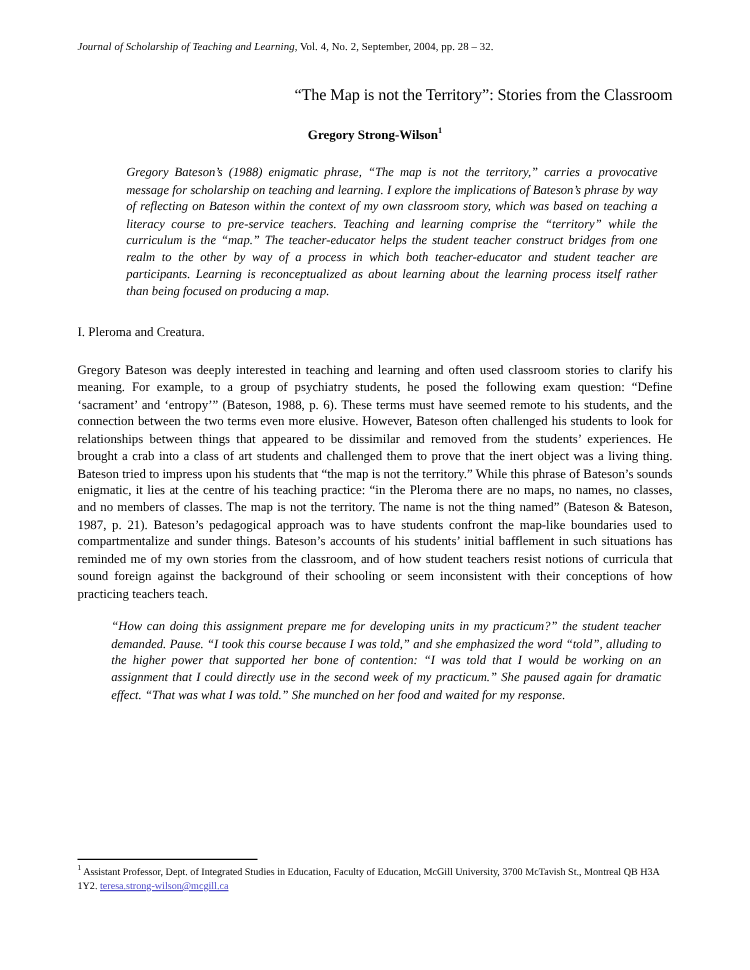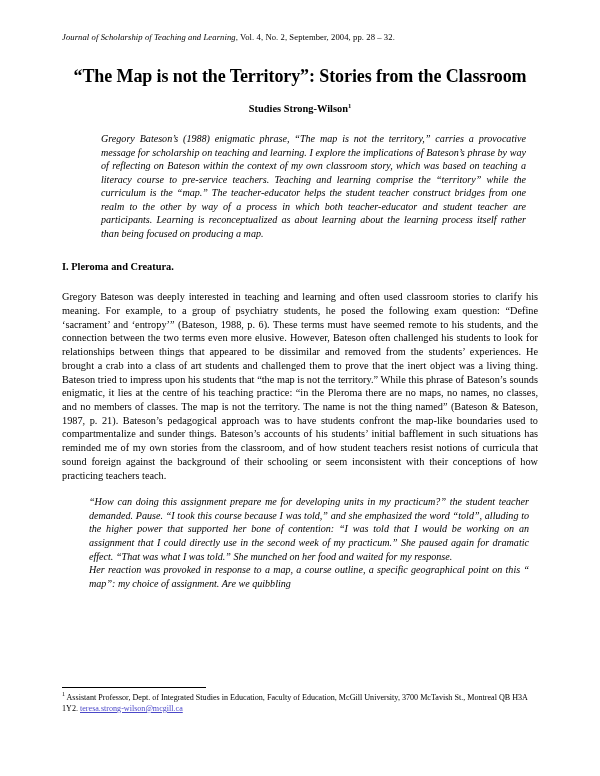--- a/index.html
+++ b/index.html
@@ -34,23 +34,23 @@
     letter-spacing: 0.01em;
     margin: 0 0 24px 0;
     white-space: nowrap;
   }
   .running-head .journal {
     font-style: italic;
   }
 
   
   .doc-title {
-    font-size: 18px;
-    font-weight: bold;
-    text-align: center;
+    font-size: 13px;
+    font-weight: normal;
+    text-align: right;
     line-height: 18px;
     margin: 0 0 17px 0;
     letter-spacing: -0.1px;
   }
 
   
   .author {
     font-size: 10.4px;
     font-weight: bold;
     text-align: center;
@@ -69,21 +69,21 @@
     font-style: italic;
     line-height: 13.55px;
     text-align: justify;
     text-justify: inter-word;
     margin: 0 12px 0 39px;
   }
 
   
   .section-heading {
     font-size: 10.4px;
-    font-weight: bold;
+    font-weight: normal;
     line-height: 14px;
     margin: 20px 0 11px 0;
   }
 
   
   .body-par {
     font-size: 10.3px;
     line-height: 13.7px;
     text-align: justify;
     text-justify: inter-word;
@@ -138,32 +138,31 @@
 
 <div class="page">
 
   <div class="running-head">
     <span class="journal">Journal of Scholarship of Teaching and Learning</span><span>, Vol. 4, No. 2, September, 2004, pp. 28 – 32.</span>
   </div>
 
   <h1 class="doc-title">“The Map is not the Territory”: Stories from the Classroom</h1>
 
   <div class="author">
-    <span>Studies Strong-Wilson</span><sup>1</sup>
+    <span>Gregory Strong-Wilson</span><sup>1</sup>
   </div>
 
   <div class="abstract">Gregory Bateson’s (1988) enigmatic phrase, “The map is not the territory,” carries a provocative message for scholarship on teaching and learning. I explore the implications of Bateson’s phrase by way of reflecting on Bateson within the context of my own classroom story, which was based on teaching a literacy course to pre-service teachers. Teaching and learning comprise the “territory” while the curriculum is the “map.”   The teacher-educator helps the student teacher construct bridges from one realm to the other by way of a process in which both teacher-educator and student teacher are participants. Learning is reconceptualized as about learning about the learning process itself rather than being focused on producing a map.</div>
 
   <h2 class="section-heading">I. Pleroma and Creatura.</h2>
 
   <p class="body-par">Gregory Bateson was deeply interested in teaching and learning and often used classroom stories to clarify his meaning. For example, to a group of psychiatry students, he posed the following exam question: “Define ‘sacrament’ and ‘entropy’” (Bateson, 1988, p. 6). These terms must have seemed remote to his students, and the connection between the two terms even more elusive. However, Bateson often challenged his students to look for relationships between things that appeared to be dissimilar and removed from the students’ experiences. He brought a crab into a class of art students and challenged them to prove that the inert object was a living thing. Bateson tried to impress upon his students that “the map is not the territory.” While this phrase of Bateson’s sounds enigmatic, it lies at the centre of his teaching practice: “in the Pleroma there are no maps, no names, no classes, and no members of classes. The map is not the territory.  The name is not the thing named” (Bateson &amp; Bateson, 1987, p. 21). Bateson’s pedagogical approach was to have students confront the map-like boundaries used to compartmentalize and sunder things. Bateson’s accounts of his students’ initial bafflement in such situations has reminded me of my own stories from the classroom, and of how student teachers resist notions of curricula that sound foreign against the background of their schooling or seem inconsistent with their conceptions of how practicing teachers teach.</p>
 
   <div class="quote-block">
     <p>“How can doing this assignment prepare me for developing units in my practicum?” the student teacher demanded.  Pause.  “I took this course because I was told,” and she emphasized the word “told”, alluding to the higher power that supported her bone of contention:  “I was told that I would be working on an assignment that I could directly use in the second week of my practicum.”   She paused again for dramatic effect.  “That was what I was told.”  She munched on her food and waited for my response.</p>
-    <p>Her reaction was provoked in response to a map, a course outline, a specific geographical point on this “ map”:  my choice of assignment.   Are we quibbling</p>
   </div>
 
   <div class="footnote-area">
     <hr class="footnote-rule">
     <p class="footnote-text"><sup>1</sup><span>Assistant Professor, Dept. of Integrated Studies in Education, Faculty of Education, McGill University, 3700 McTavish St., Montreal QB H3A 1Y2. </span><a class="email-link" href="#">teresa.strong-wilson@mcgill.ca</a></p>
   </div>
 
 </div>
 
 </body></html>

